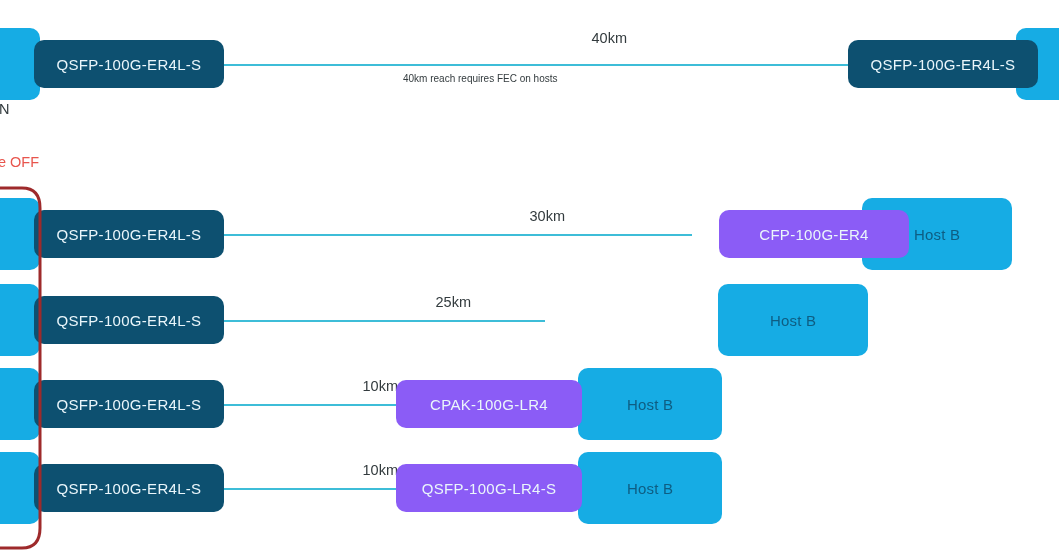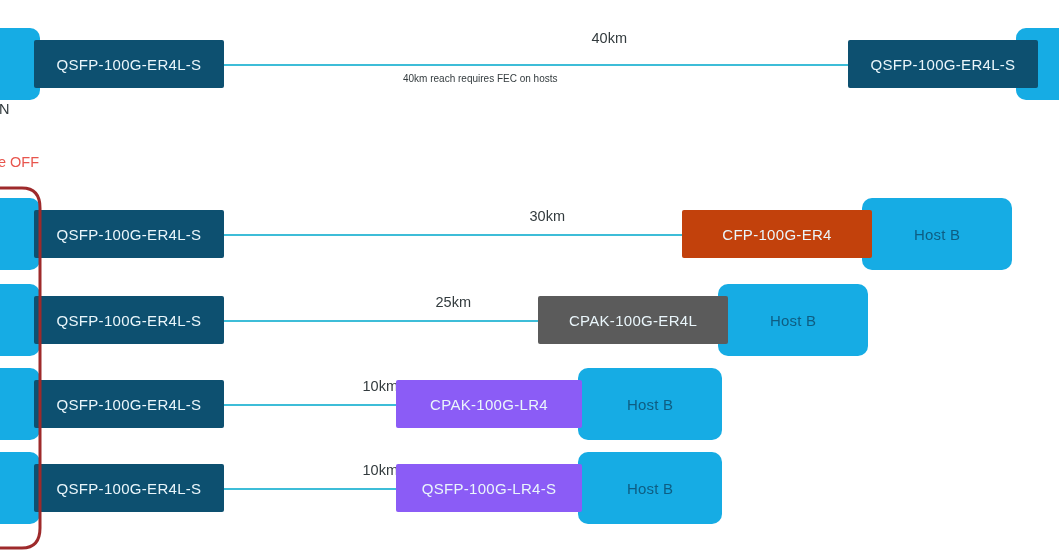--- a/index.html
+++ b/index.html
@@ -10,27 +10,27 @@
   .canvas{position:absolute;inset:0;width:1059px;height:556px;}
 
   
   .host{
     position:absolute;border-radius:10px;
     display:flex;align-items:center;justify-content:center;
     font-size:15px;letter-spacing:.2px;
   }
   .host-a,.host-b{background:#16ace4;color:#0e5d82;}
   .xcvr{
-    position:absolute;border-radius:2px;
+    position:absolute;border-radius:10px;
     display:flex;align-items:center;justify-content:center;
     color:#eaf6fb;font-size:15px;letter-spacing:.3px;white-space:nowrap;
     z-index:3;
   }
   .xcvr.navy{background:#0d5070;}
-  .xcvr.green{background:#c2410c;}
+  .xcvr.green{background:#8b5cf6;margin-left:37px;}
   .xcvr.grey{background:#5b5b5b;}
   .xcvr.amber{background:#8b5cf6;}
   .xcvr.red{background:#8b5cf6;}
 
   .link{position:absolute;height:2px;background:#3dbdd8;z-index:1;}
 
   .dist{
     position:absolute;font-size:14.5px;color:#333b3e;white-space:nowrap;
     text-align:right;
   }
@@ -121,23 +121,20 @@
   </div>
 
   <div class="dist" style="left:291px;top:294px;width:180px;">
     <span>25km</span>
   </div>
 
   <div class="host host-b" style="left:718px;top:284px;width:150px;height:72px;">
     <span>Host B</span>
   </div>
 
-  <div class="xcvr grey" style="left:538px;top:296px;width:190px;height:48px;">
-    <span>CPAK-100G-ER4L</span>
-  </div>
 
   <div class="host host-a" style="left:-42px;top:368px;width:82px;height:72px;">
     <span></span>
   </div>
 
   <div class="link" style="left:222px;top:404px;width:180px;"></div>
 
   <div class="xcvr navy" style="left:34px;top:380px;width:190px;height:48px;">
     <span>QSFP-100G-ER4L-S</span>
   </div>

